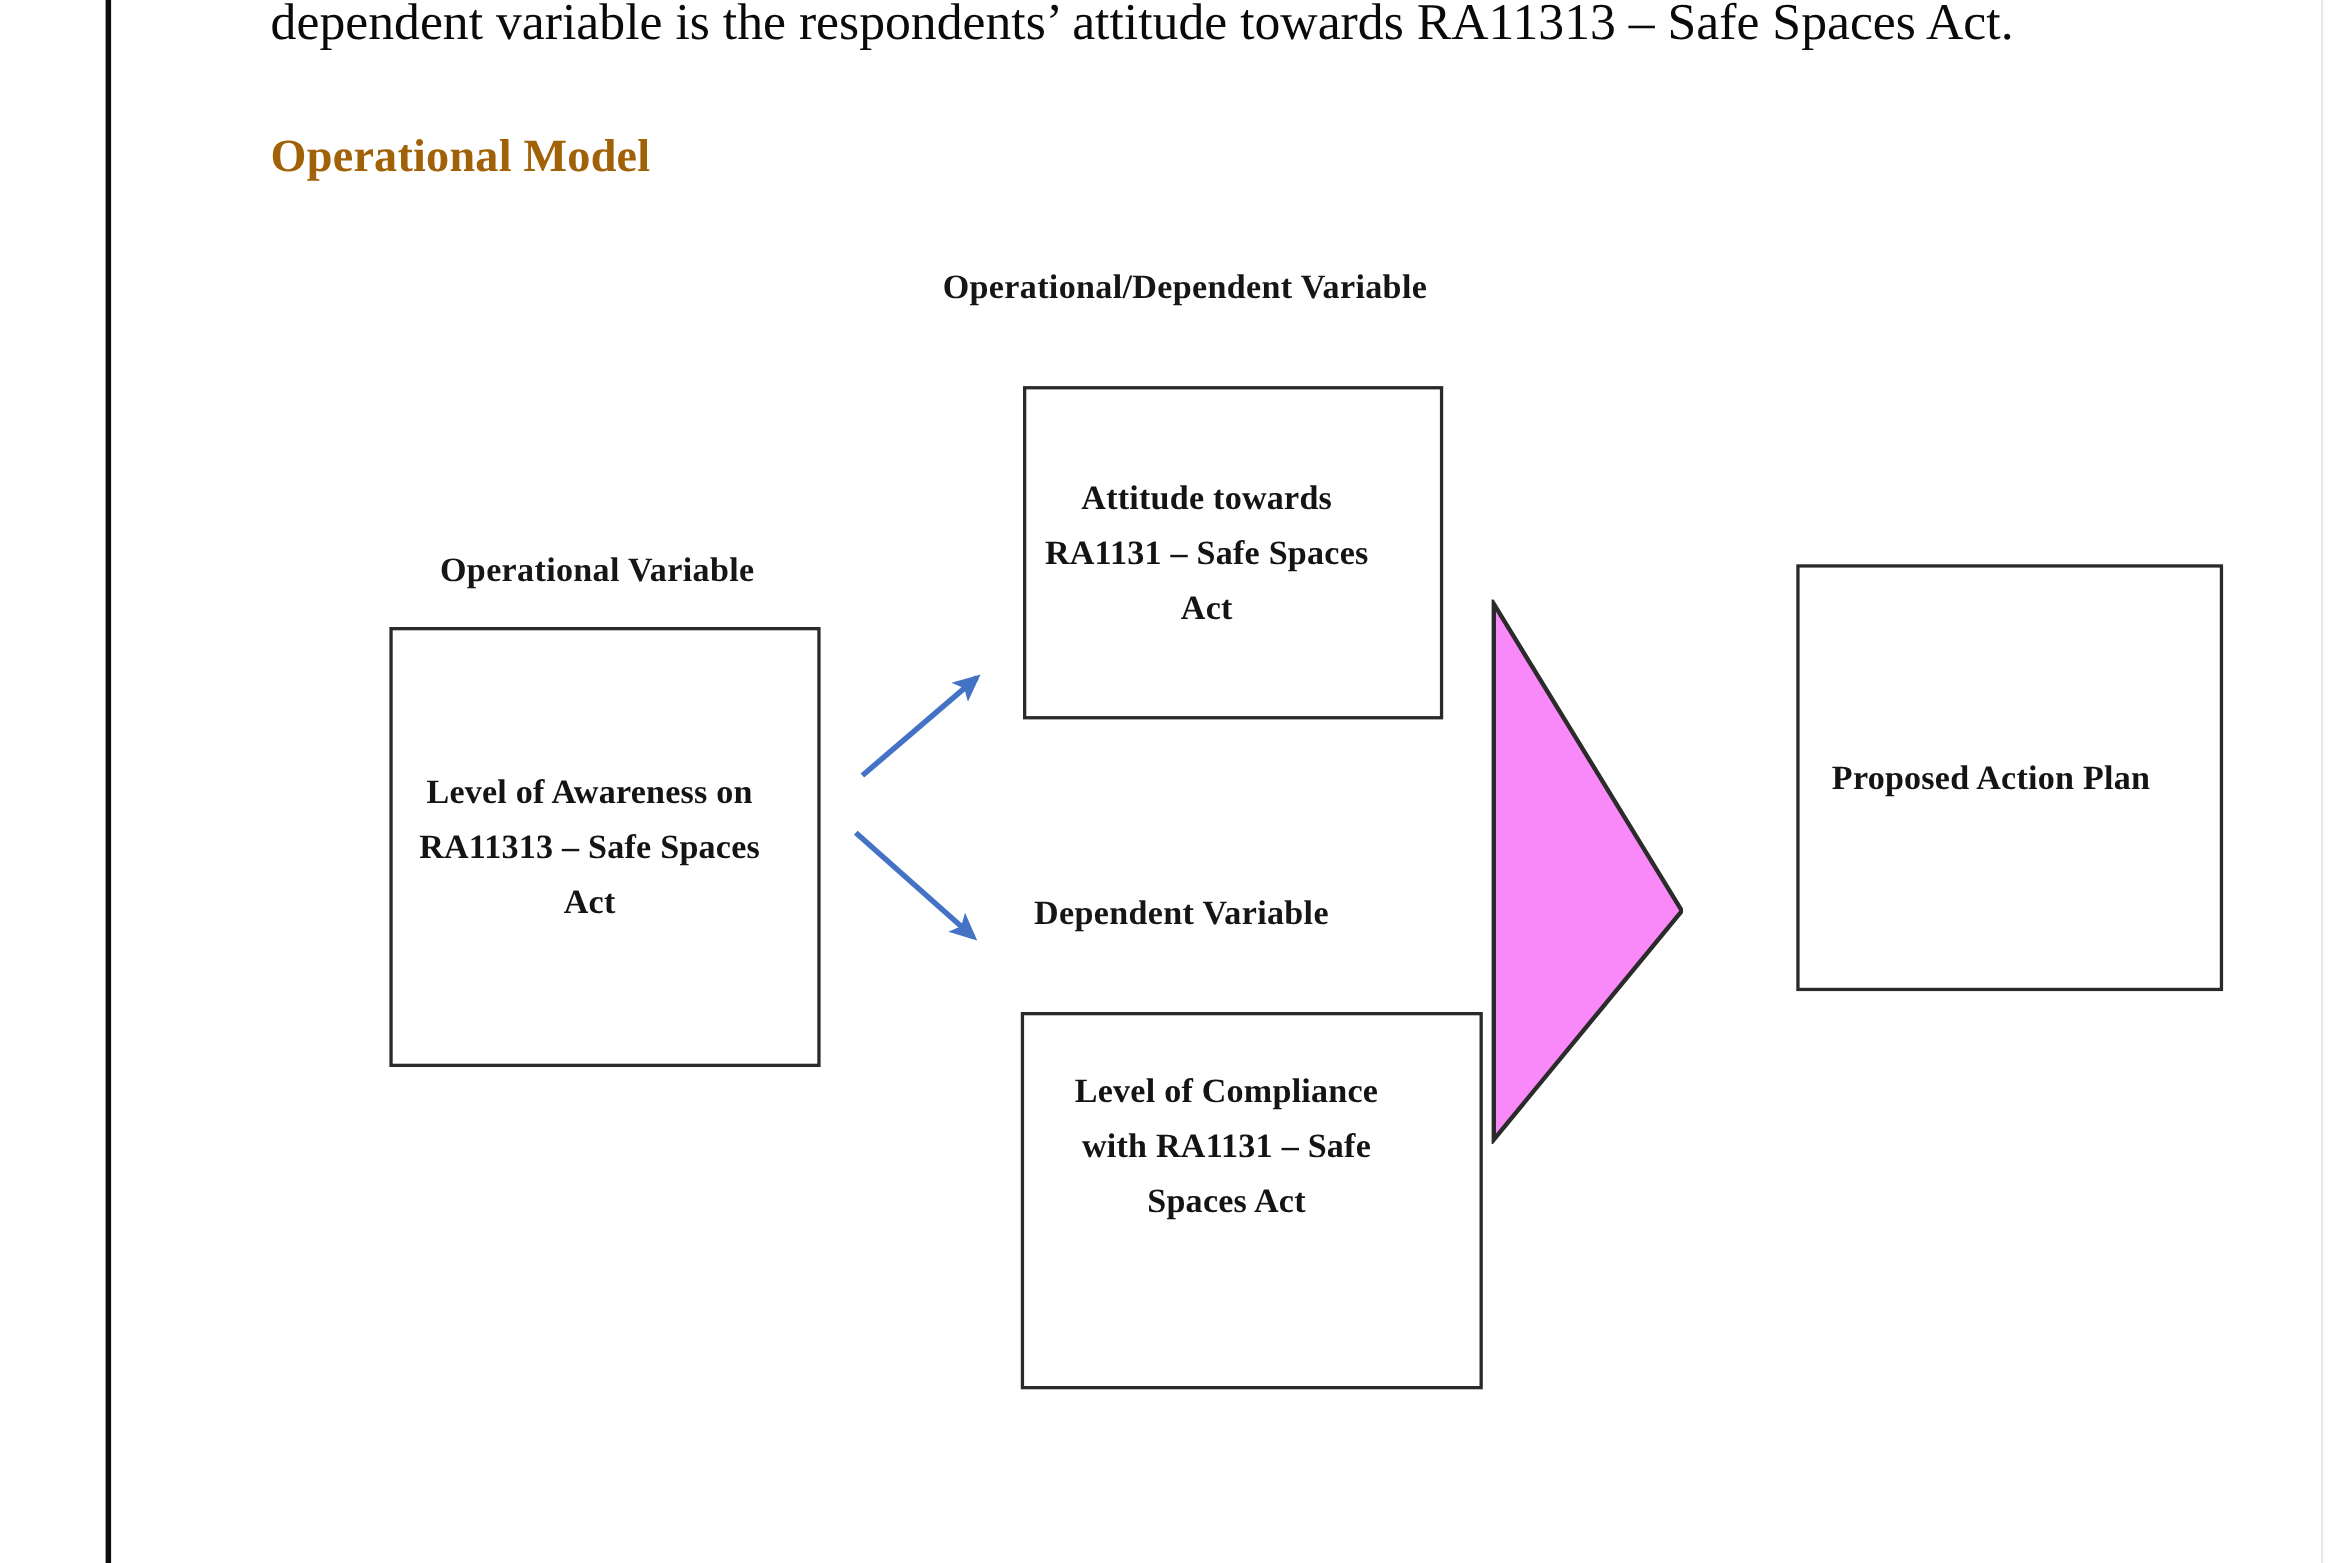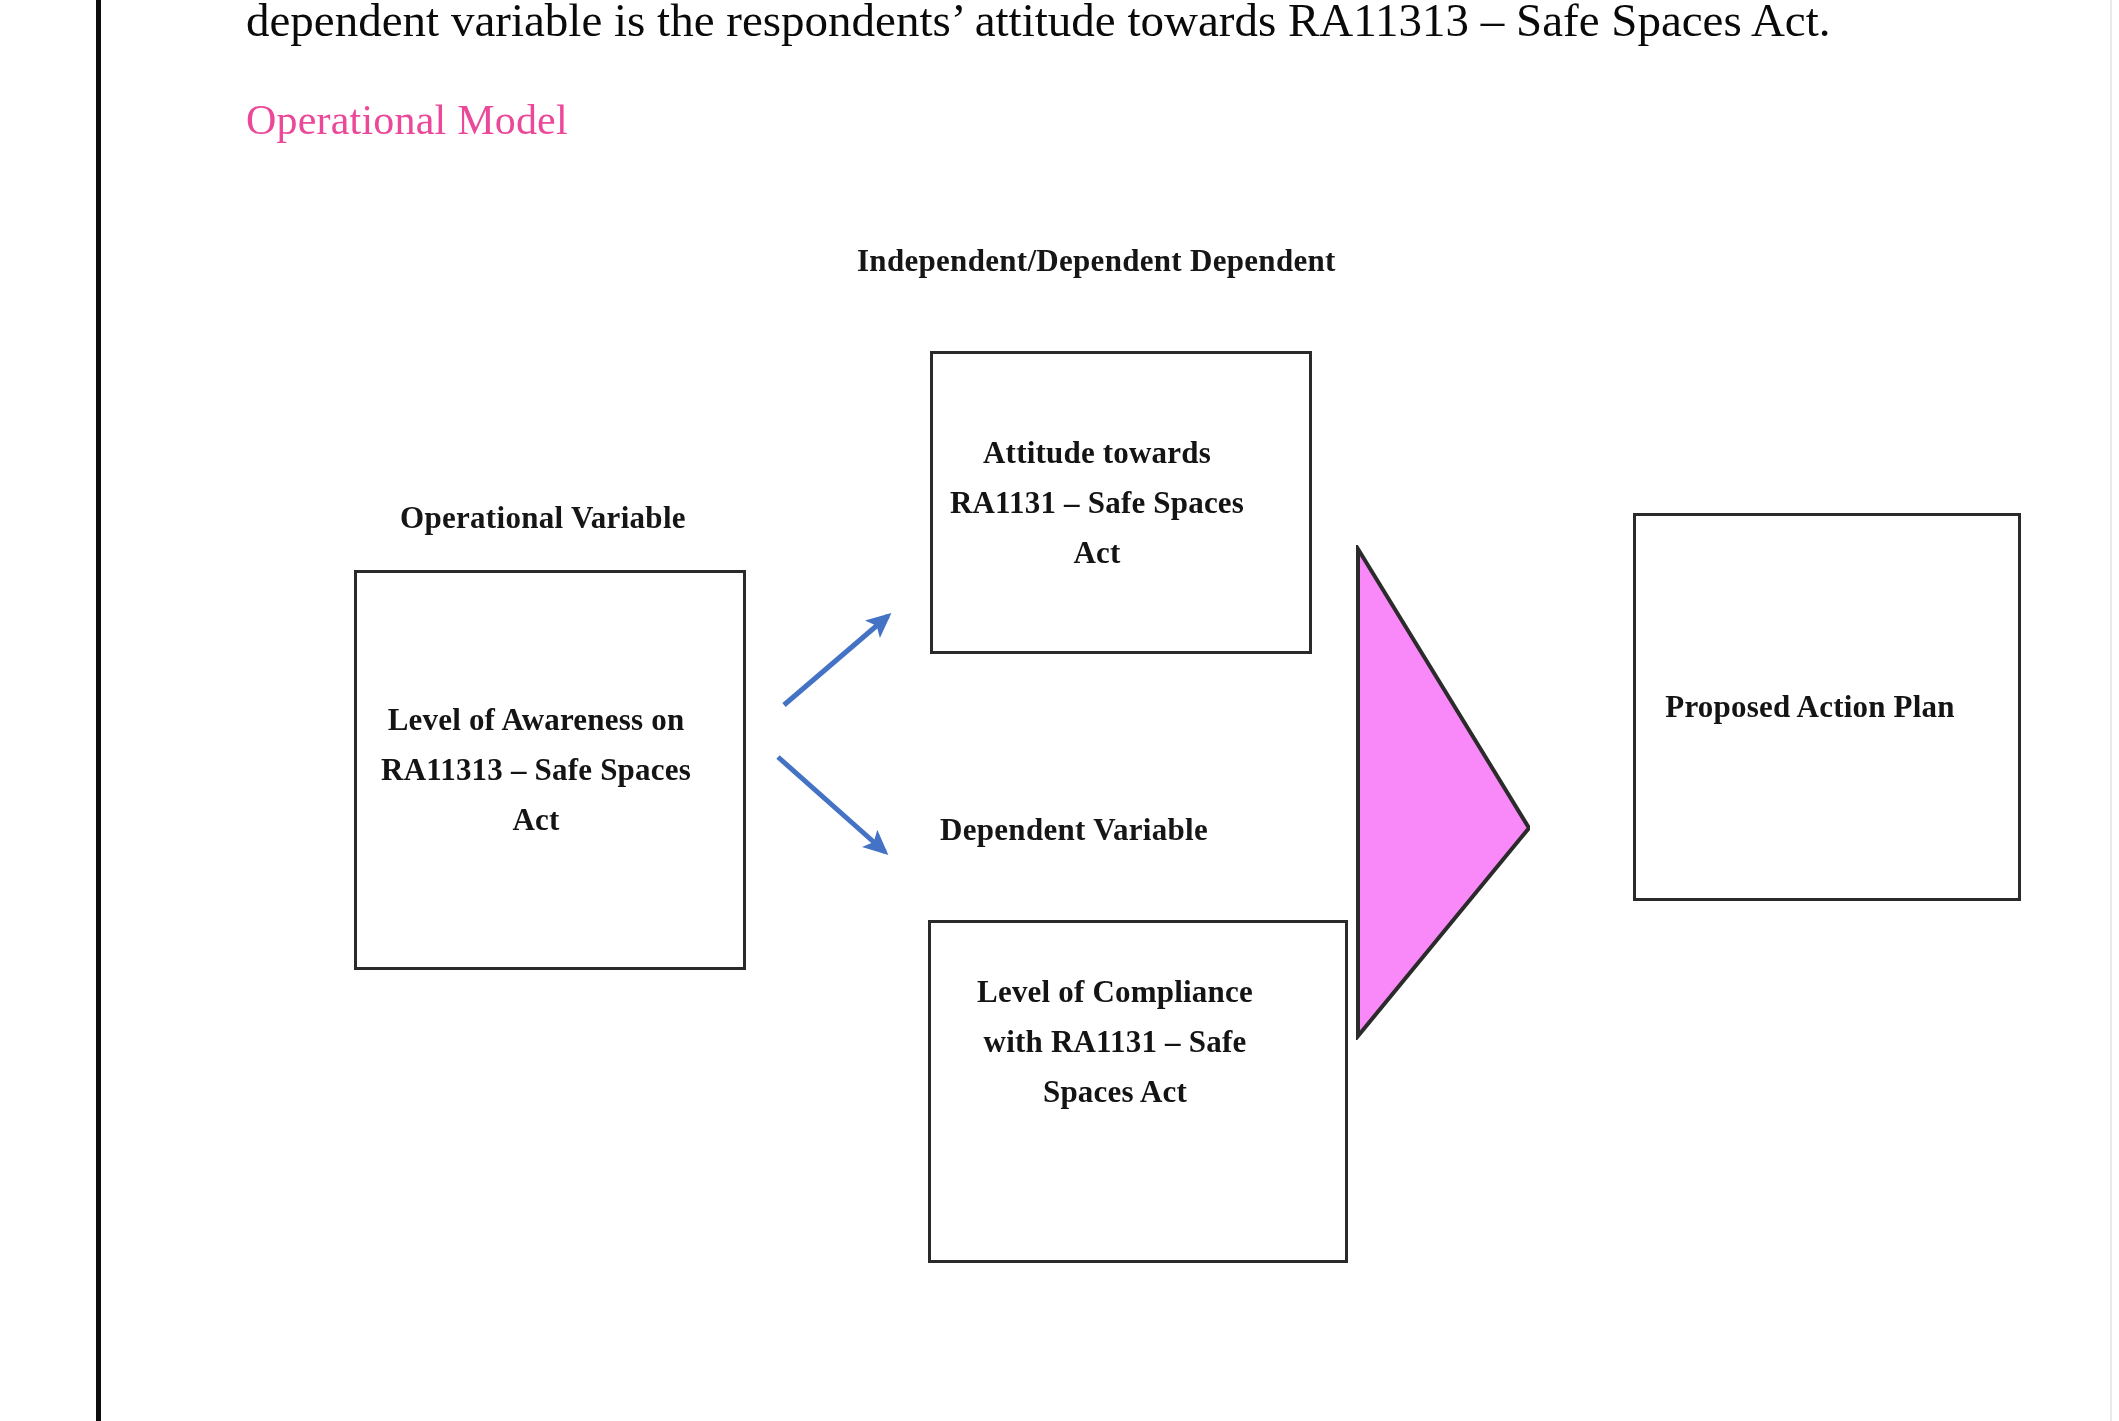--- a/index.html
+++ b/index.html
@@ -45,24 +45,24 @@
     font-size: 47px;
     line-height: 64px;
     color: #0a0a0a;
     font-family: "Liberation Serif", "DejaVu Serif", serif;
     white-space: nowrap;
   }
 
   .section-heading {
     position: absolute;
     left: 246px;
-    top: 96px;
+    top: 118px;
     font-size: 42px;
-    font-weight: normal;
-    color: #ec4899;
+    font-weight: bold;
+    color: #a16207;
     font-family: "Liberation Serif", "DejaVu Serif", serif;
     letter-spacing: 0.2px;
   }
 
   
   .diagram-label {
     position: absolute;
     font-size: 31px;
     font-weight: bold;
     color: #161616;
@@ -151,21 +151,21 @@
 
 <div id="page">
 
   <div class="page-rule-left"></div>
   <div class="page-rule-right"></div>
 
   <div class="para">dependent variable is the respondents’ attitude towards RA11313 – Safe Spaces Act.</div>
 
   <div class="section-heading">Operational Model</div>
 
-  <div class="diagram-label" id="label-ind-dep">Independent/Dependent Dependent</div>
+  <div class="diagram-label" id="label-ind-dep">Operational/Dependent Variable</div>
 
   <div class="diagram-label" id="label-ind">Operational Variable</div>
 
   <div class="diagram-label" id="label-dep">Dependent Variable</div>
 
   <div class="node-box" id="box-independent">
     <div class="node-text">Level of Awareness on RA11313 – Safe Spaces Act</div>
   </div>
 
   <div class="node-box" id="box-attitude">

